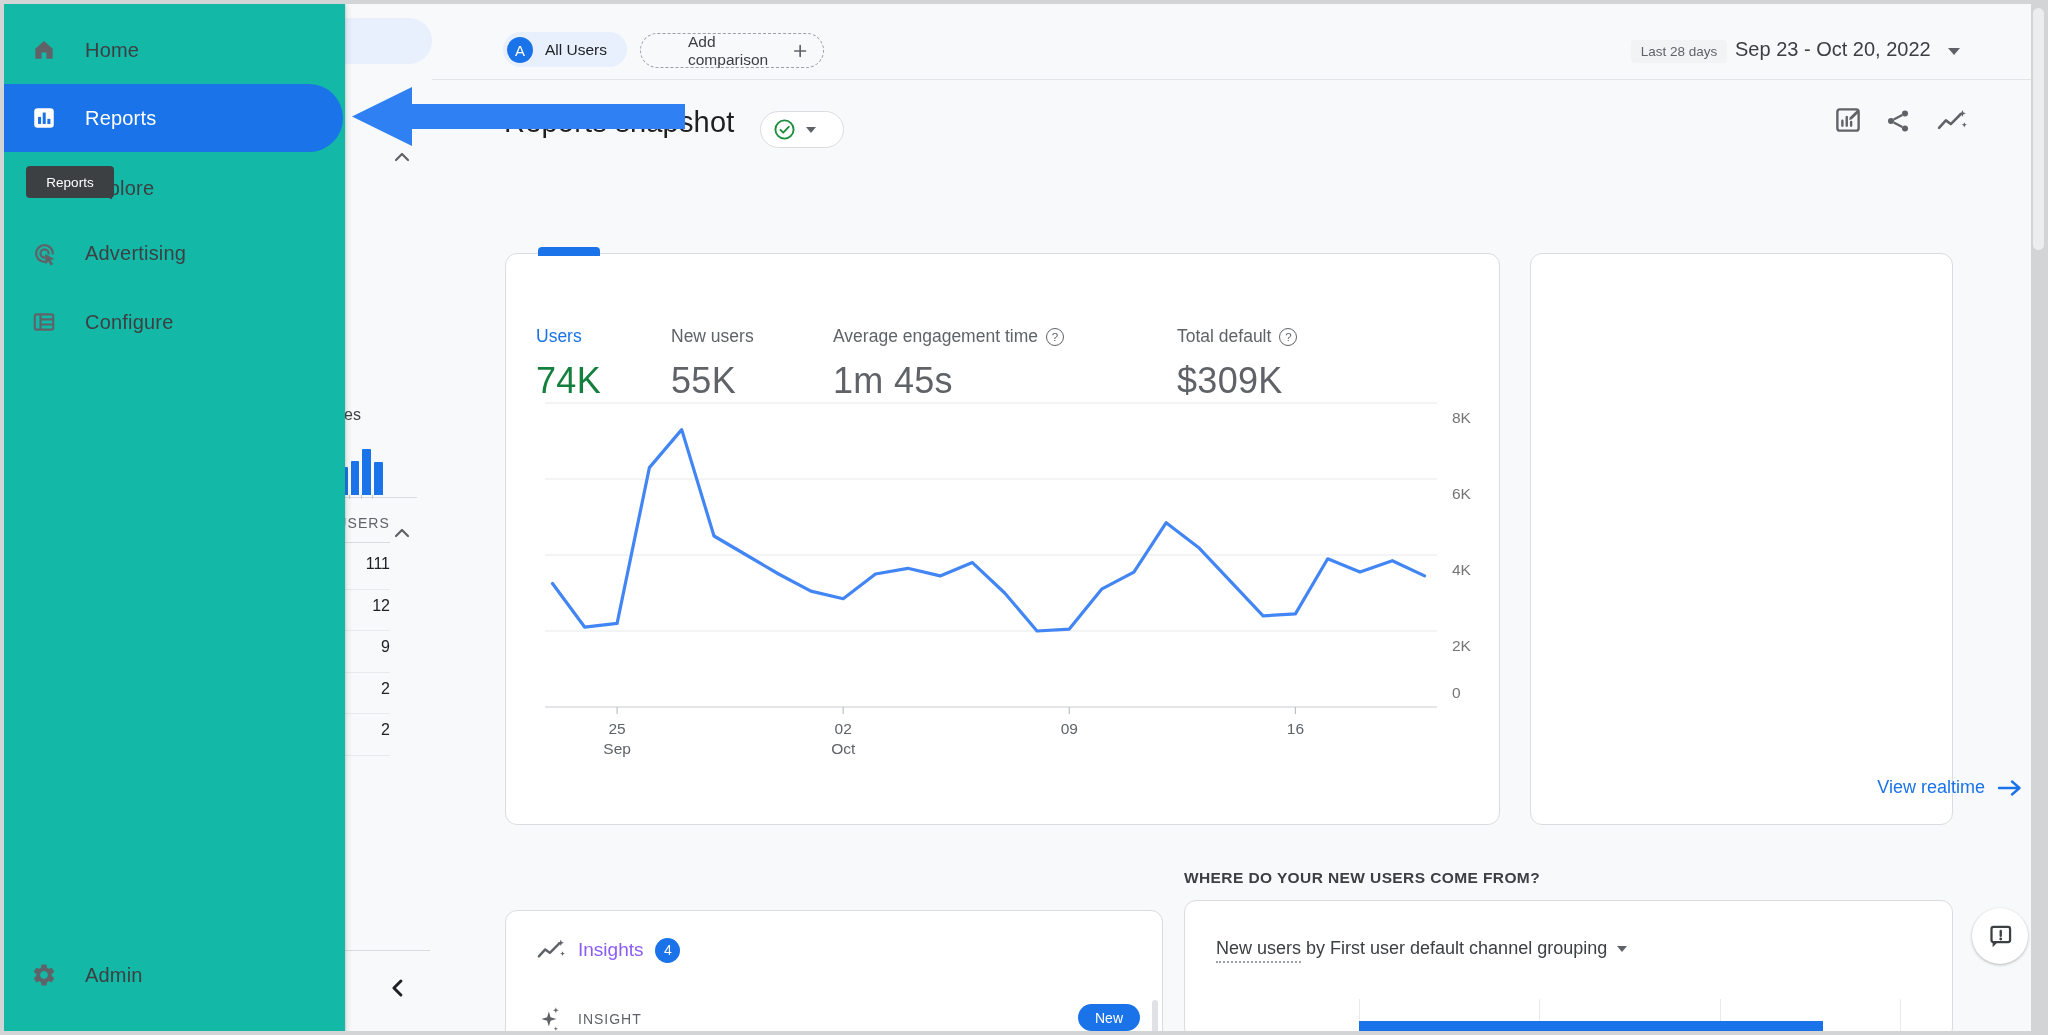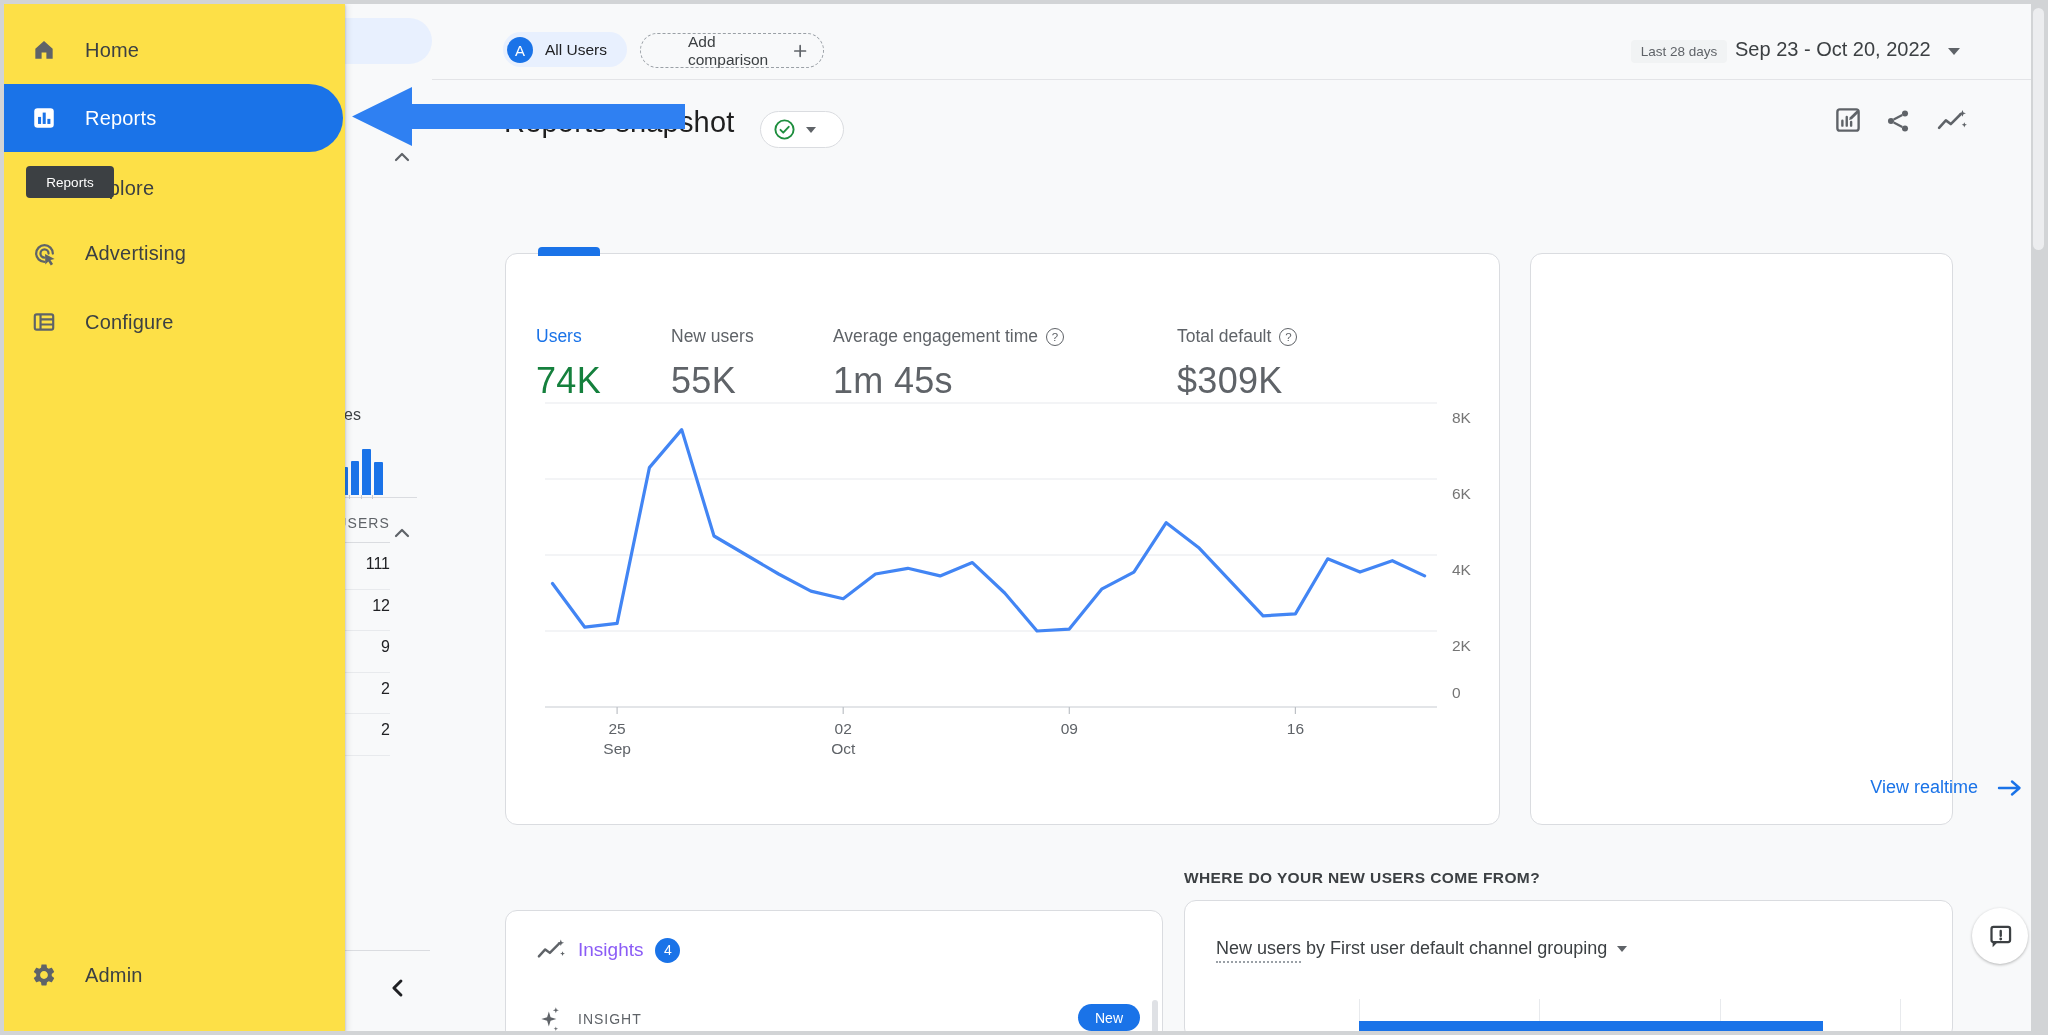--- a/index.html
+++ b/index.html
@@ -11,21 +11,21 @@
   
   #frame { position:absolute; inset:0; border:4px solid #d2d4d6; border-right-width:17px; z-index:90; pointer-events:none; }
   #v-scroll-thumb { left:2033px; top:8px; width:11px; height:242px; background:#ecedef; border-radius:6px; z-index:95; }
 
   
   #behind-pill { left:300px; top:18px; width:132px; height:46px; border-radius:23px; background:#e8f0fe; }
   .mini-divider { height:1px; background:#dadce0; }
   .behind-text { font-size:16px; color:#3c4043; }
 
   
-  #drawer { left:4px; top:4px; width:341px; height:1027px; background:#fde047; z-index:40;
+  #drawer { left:4px; top:4px; width:341px; height:1027px; background:#14b8a6; z-index:40;
             box-shadow:0 1px 2px rgba(60,64,67,.30), 0 2px 6px 2px rgba(60,64,67,.15); }
   .nav-item { position:absolute; left:0; width:341px; height:48px; display:flex; align-items:center; cursor:pointer; }
   .nav-item .nicon { position:absolute; left:26px; width:28px; height:28px; display:flex; align-items:center; justify-content:center; }
   .nav-item .nlabel { position:absolute; left:81px; font-size:20px; font-weight:500; color:#3c4043; letter-spacing:.2px; }
   #nav-reports { top:80px; height:68px; background:#1a73e8; border-radius:0 34px 34px 0; width:339px; }
   #nav-reports .nlabel { color:#fff; }
   #nav-tooltip { left:26px; top:166px; width:88px; height:32px; background:#3c4043; border-radius:4px; z-index:45;
                  display:flex; align-items:center; justify-content:center; color:#fff; font-size:13.5px; }
 
   
@@ -70,21 +70,21 @@
   #rt-baseline { left:33px; top:495px; width:350px; height:4px;
                  background:repeating-linear-gradient(90deg,#c8cace 0 1px,transparent 1px 11.7px); }
   #rt-table-head { left:33px; top:515px; width:357px; display:flex; justify-content:space-between;
                    font-size:14px; color:#5f6368; font-weight:500; letter-spacing:1.1px; }
   #rt-head-divider { left:33px; top:542px; width:357px; height:1px; background:#dadce0; }
   #rt-rows { left:33px; top:548px; width:357px; }
   .rt-row { position:relative; height:41.5px; border-bottom:1px solid #e8eaed; }
   .rt-row .cname { position:absolute; left:0; top:7px; font-size:16px; color:#202124; }
   .rt-row .cval  { position:absolute; right:0; top:7px; font-size:16px; color:#202124; }
   .rt-row .cbar  { position:absolute; left:0; bottom:-2.5px; height:4.5px; background:#1a73e8; border-radius:2px; }
-  #view-realtime { right:25px; top:777px; left:auto; display:flex; align-items:center; gap:19px; cursor:pointer;
+  #view-realtime { right:25px; top:777px; left:auto; display:flex; align-items:center; gap:12px; cursor:pointer;
                    font-size:18px; font-weight:500; color:#1a73e8; position:absolute; }
 
   
   #where-heading { left:1184px; top:869px; font-size:15.5px; font-weight:600; color:#3c4043; letter-spacing:.4px; }
   #card-insights { left:505px; top:910px; width:658px; height:140px; border-radius:12px; }
   #insights-header { left:536px; top:937px; display:flex; align-items:center; gap:12px; }
   #insights-title { font-size:19px; color:#8b5cf6; }
   #insights-badge { width:25px; height:25px; border-radius:50%; background:#1a73e8; color:#fff; font-size:14px;
                     display:flex; align-items:center; justify-content:center; }
   #insight-row { left:538px; top:1005px; display:flex; align-items:center; gap:14px; }

